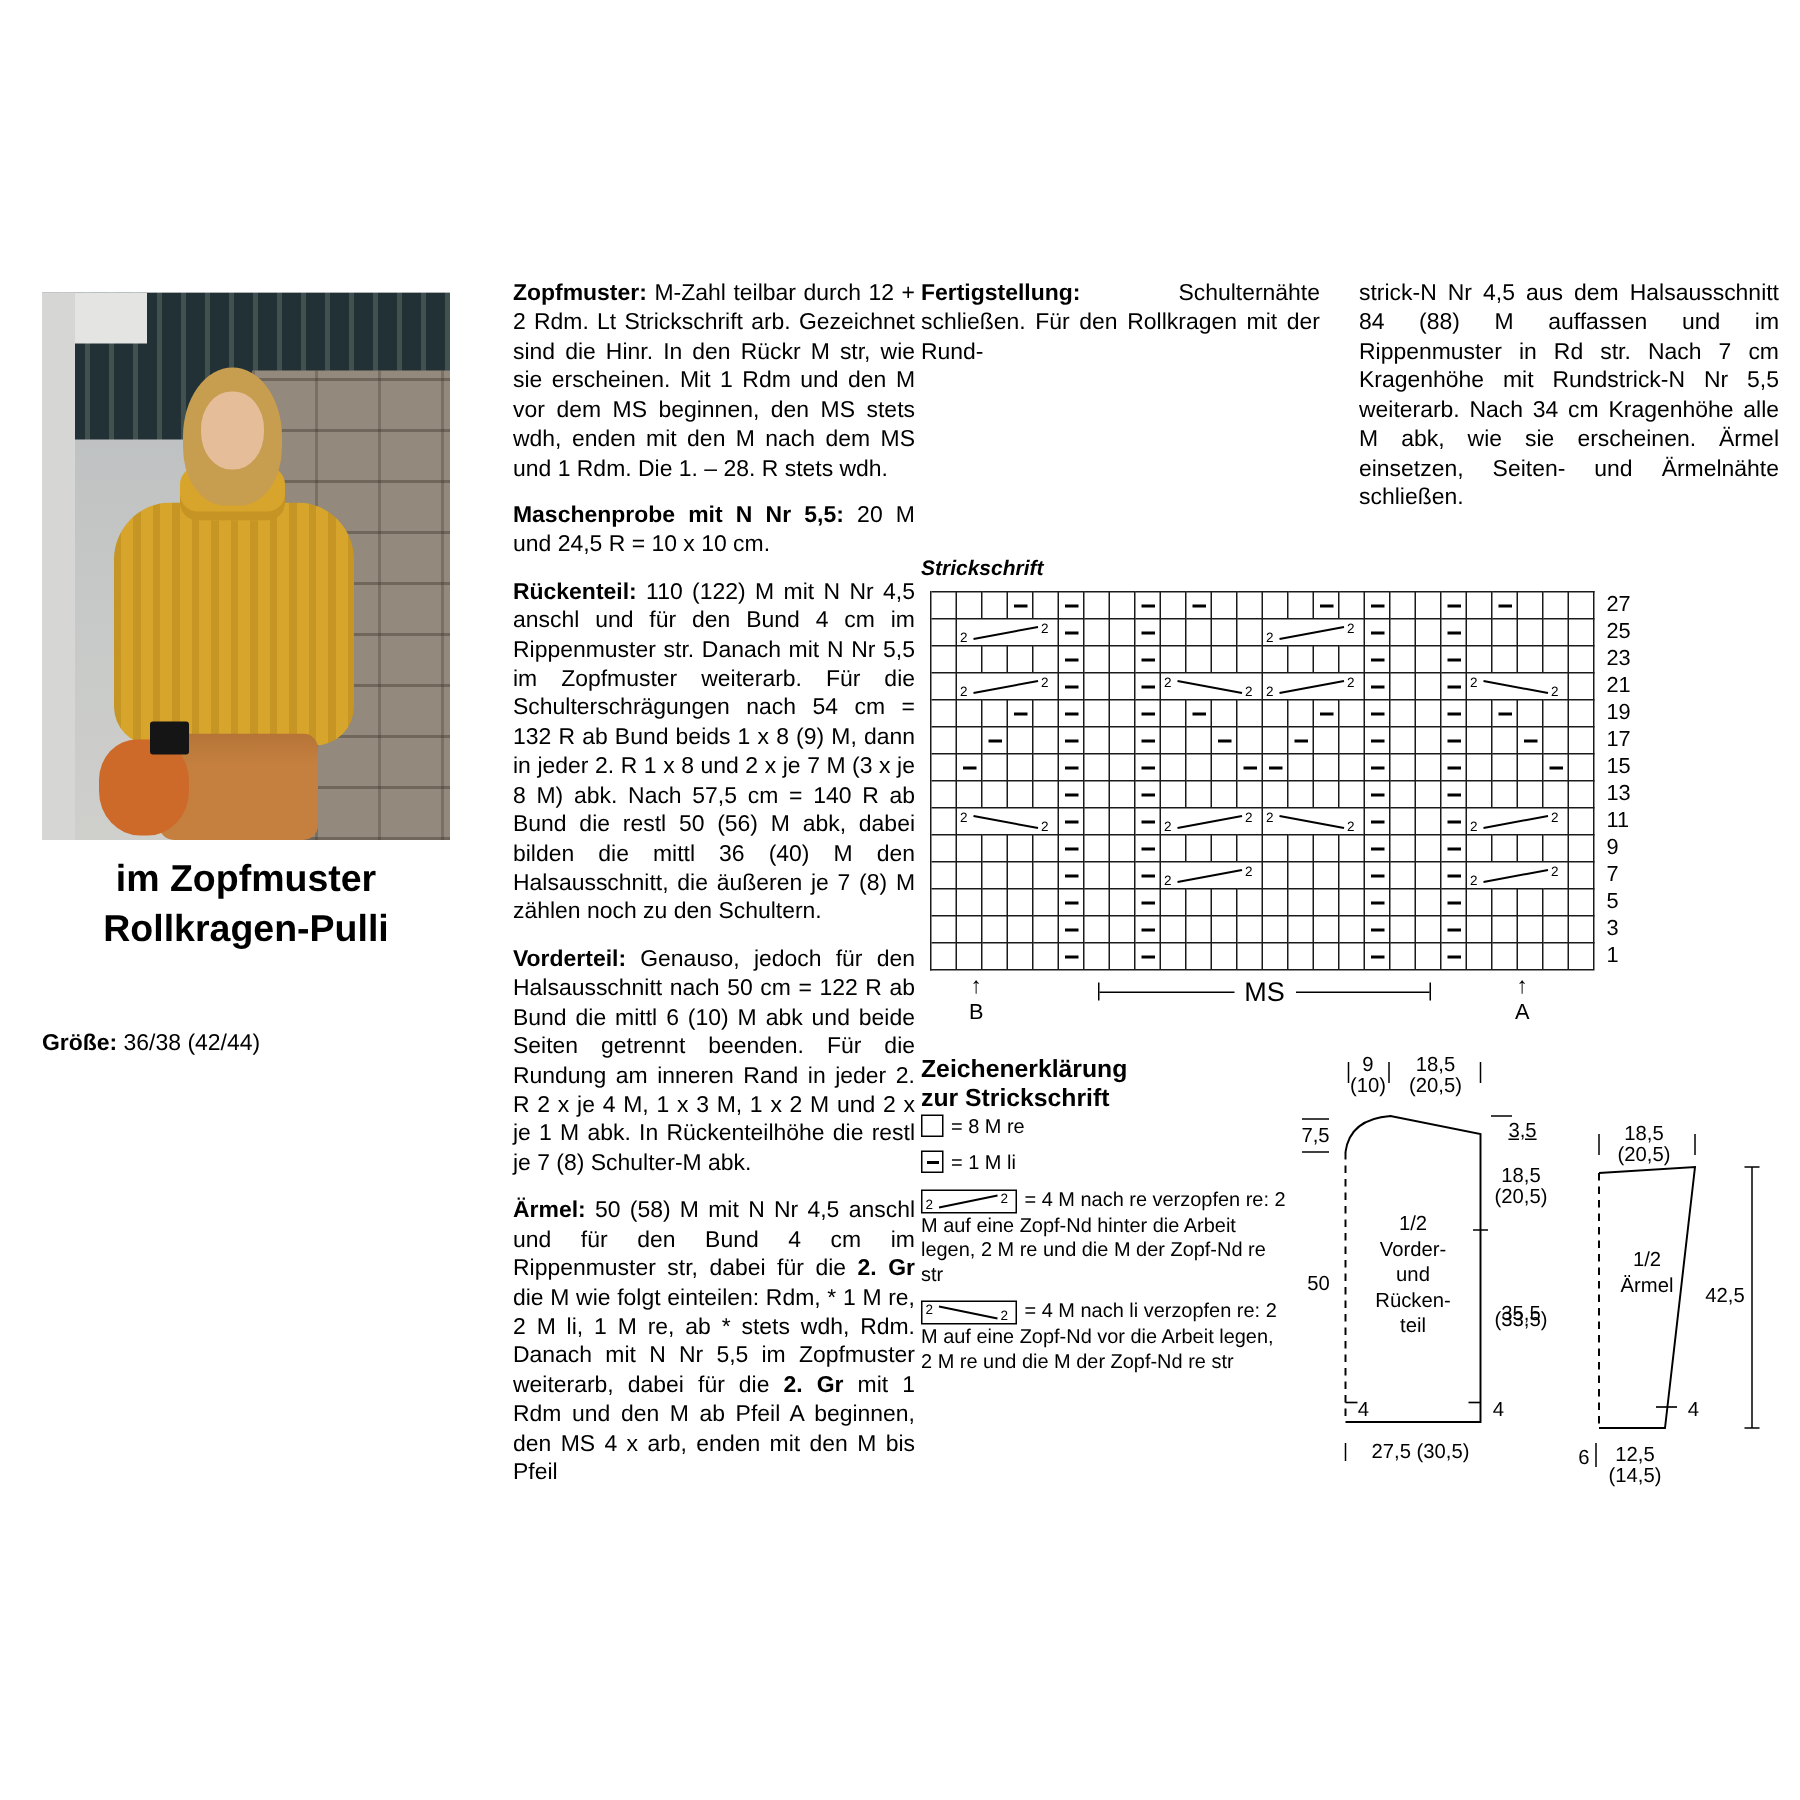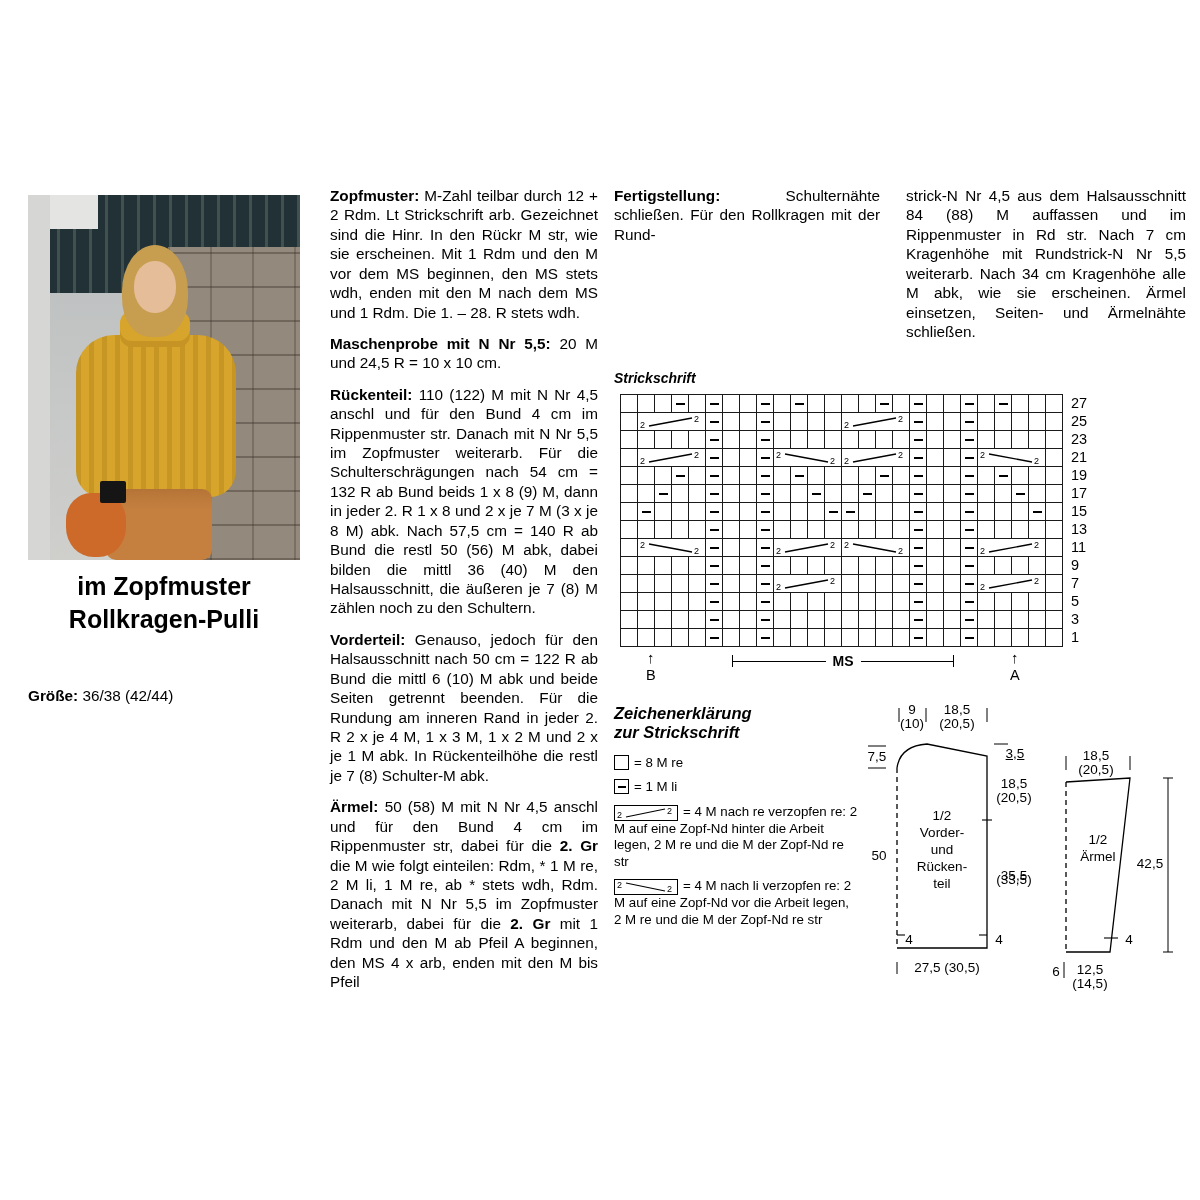--- a/index.html
+++ b/index.html
@@ -3,21 +3,21 @@
 <meta charset="utf-8">
 <style>
   * { margin:0; padding:0; box-sizing:border-box; }
   html,body { width:1200px; height:1200px; }
   body { background:#ffffff; font-family:"Liberation Sans", sans-serif; color:#000; }
   .page { position:relative; width:1200px; height:1200px; background:#fff; overflow:hidden; }
 
   
   .col { position:absolute; font-size:15.3px; line-height:1.27; text-align:justify; }
   .col1 { left:28px;  top:686px; width:272px; }
-  .col2 { left:330px; top:186px; width:268px; }
+  .col2 { left:342px; top:186px; width:268px; }
   .col3 { left:614px; top:186px; width:266px; }
   .col4 { left:906px; top:186px; width:280px; }
   .para { margin:0 0 12px 0; }
 
   .title { position:absolute; left:28px; top:570px; width:272px; text-align:center;
            font-size:25px; font-weight:bold; line-height:1.3; }
 
   
   .photo { position:absolute; left:28px; top:195px; width:272px; height:365px;
            overflow:hidden; background:linear-gradient(#b9bcbd,#c7c9c8 60%,#cfcfcc); }
@@ -55,25 +55,25 @@
   .ks-nums { margin-left:8px; }
   .ks-num { height:18px; line-height:18px; font-size:14.5px; }
   .ks-markers { position:relative; width:442px; height:46px; margin-left:6px; margin-top:3px; }
   .ks-marker { position:absolute; top:0; display:flex; flex-direction:column; align-items:center;
                font-size:14.5px; line-height:1; }
   .ks-arrow { font-size:15px; margin-bottom:3px; }
   .ms-bracket { position:absolute; top:3px; left:112px; width:222px; height:16px;
                 display:flex; align-items:center; }
   .ms-tick { width:1px; height:12px; background:#000; }
   .ms-line { flex:1; height:1px; background:#000; }
-  .ms-label { padding:0 7px; font-size:14px; line-height:14px;font-weight:bold; }
+  .ms-label { padding:0 7px; font-size:18px; line-height:14px; }
 
   
   .legend { position:absolute; left:614px; top:704px; width:244px; }
-  .lg-heading { font-style:italic; font-weight:bold; font-size:16.5px; line-height:1.18; margin-bottom:12px; }
+  .lg-heading { font-weight:bold; font-size:16.5px; line-height:1.18; margin-bottom:0; }
   .lg-item { margin-bottom:8px; font-size:13.3px; line-height:1.24; }
   .lg-box { display:inline-block; width:15px; height:15px; border:1px solid #000;
             vertical-align:-3px; margin-right:5px; }
   .lg-box.purl { background:linear-gradient(#000,#000) center / 8px 2px no-repeat; }
   .lg-cable { display:inline-block; width:64px; height:16px; border:1px solid #000;
               vertical-align:-4px; margin-right:5px; }
 
   
   .schem { position:absolute; font-size:13.5px; }
   .schem-body { left:852px; top:700px; width:185px; height:300px; }

